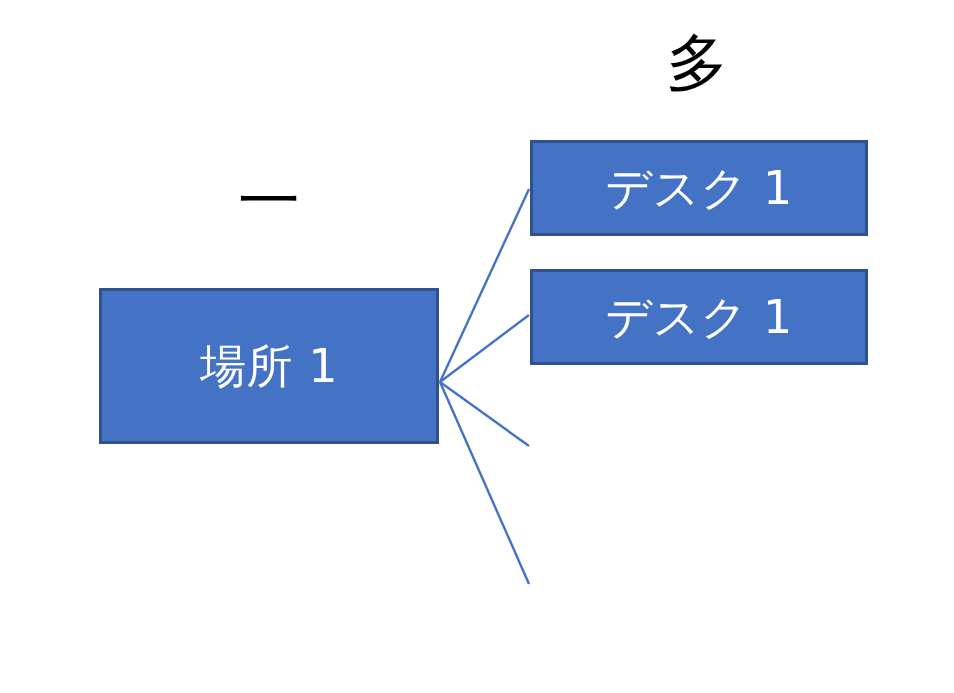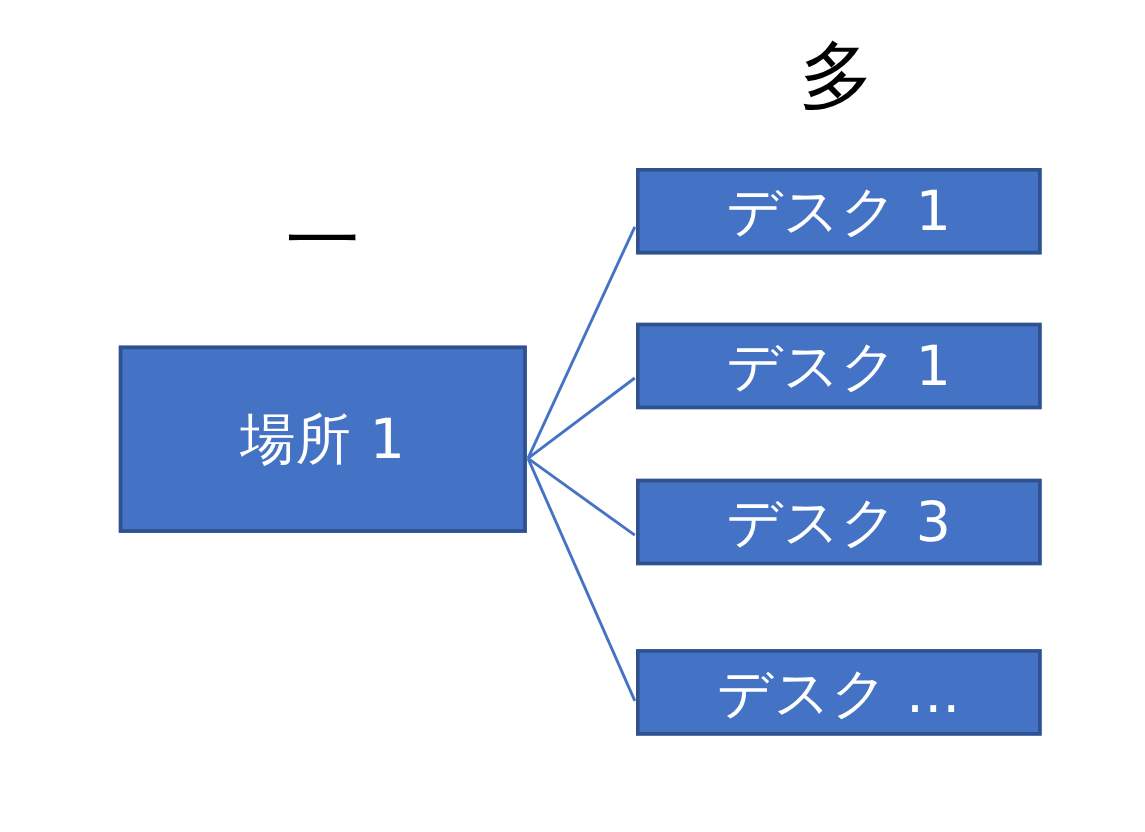--- a/index.html
+++ b/index.html
@@ -74,21 +74,21 @@
   #box-location {
     left: 99px;
     top: 288px;
     width: 340px;
     height: 156px;
   }
 
   .desk-box {
     left: 530px;
     width: 338px;
-    height: 72px;
+    height: 96px;
   }
 
   #box-desk-1 { top: 140px; }
   #box-desk-2 { top: 269px; }
   #box-desk-3 { top: 399px; }
   #box-desk-4 { top: 541px; }
 
   .entity-label {
     display: inline-block;
   }
@@ -114,21 +114,15 @@
   </div>
 
   <div id="box-desk-1" class="entity-box desk-box">
     <span class="entity-label">デスク 1</span>
   </div>
 
   <div id="box-desk-2" class="entity-box desk-box">
     <span class="entity-label">デスク 1</span>
   </div>
 
-  <div id="box-desk-3" class="entity-box desk-box">
-    <span class="entity-label">デスク 3</span>
-  </div>
 
-  <div id="box-desk-4" class="entity-box desk-box">
-    <span class="entity-label">デスク ...</span>
-  </div>
 
 </div>
 
 </body></html>

